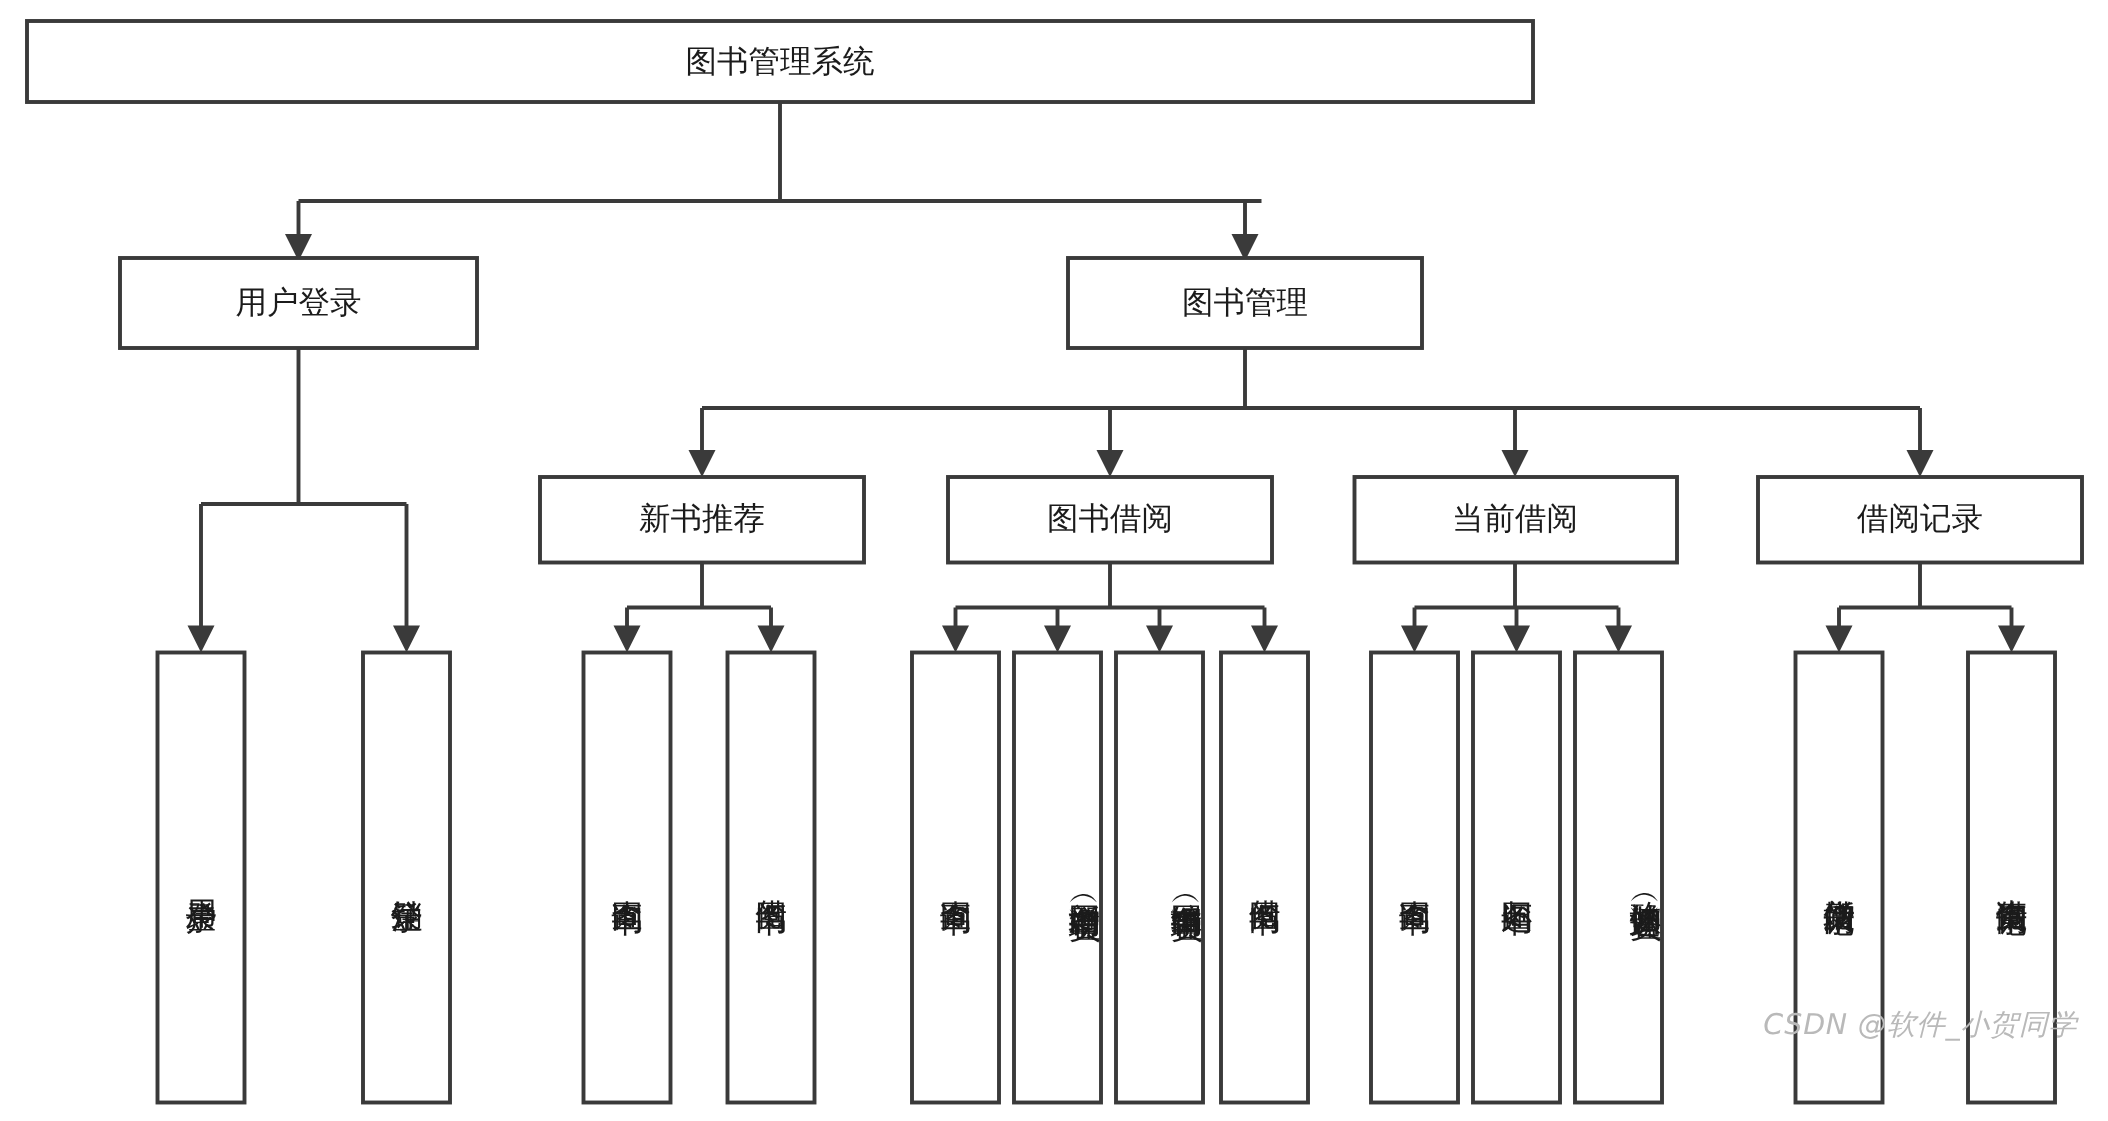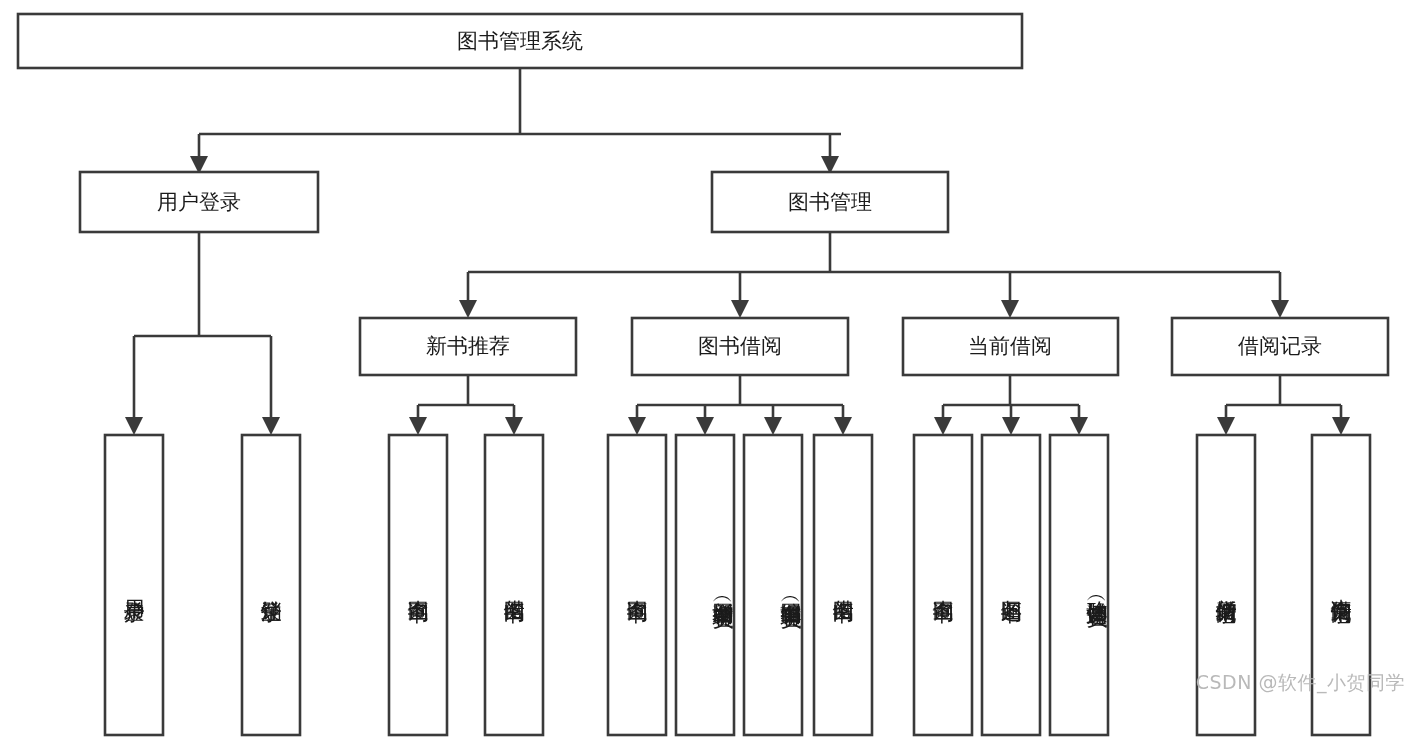--- a/index.html
+++ b/index.html
@@ -61,27 +61,28 @@
     color: #1b1b1b;
     display: flex;
     align-items: center;
     justify-content: center;
     text-align: center;
     white-space: nowrap;
     pointer-events: none;
   }
   #watermark {
     position: absolute;
-    right: 0;
+    right: 20px;
     bottom: 4px;
     font-family: "DejaVu Sans", "Liberation Sans", sans-serif;
     font-size: 19px;
     color: #b9b9b9;
     letter-spacing: 0.5px;
     user-select: none;
+    font-style: italic;
   }
 </style>
 </head>
 <body>
 
 <div id="diagram-root">
 
   <svg class="flow" viewBox="0 0 1405 747" xmlns="http://www.w3.org/2000/svg">
 
     <defs>

